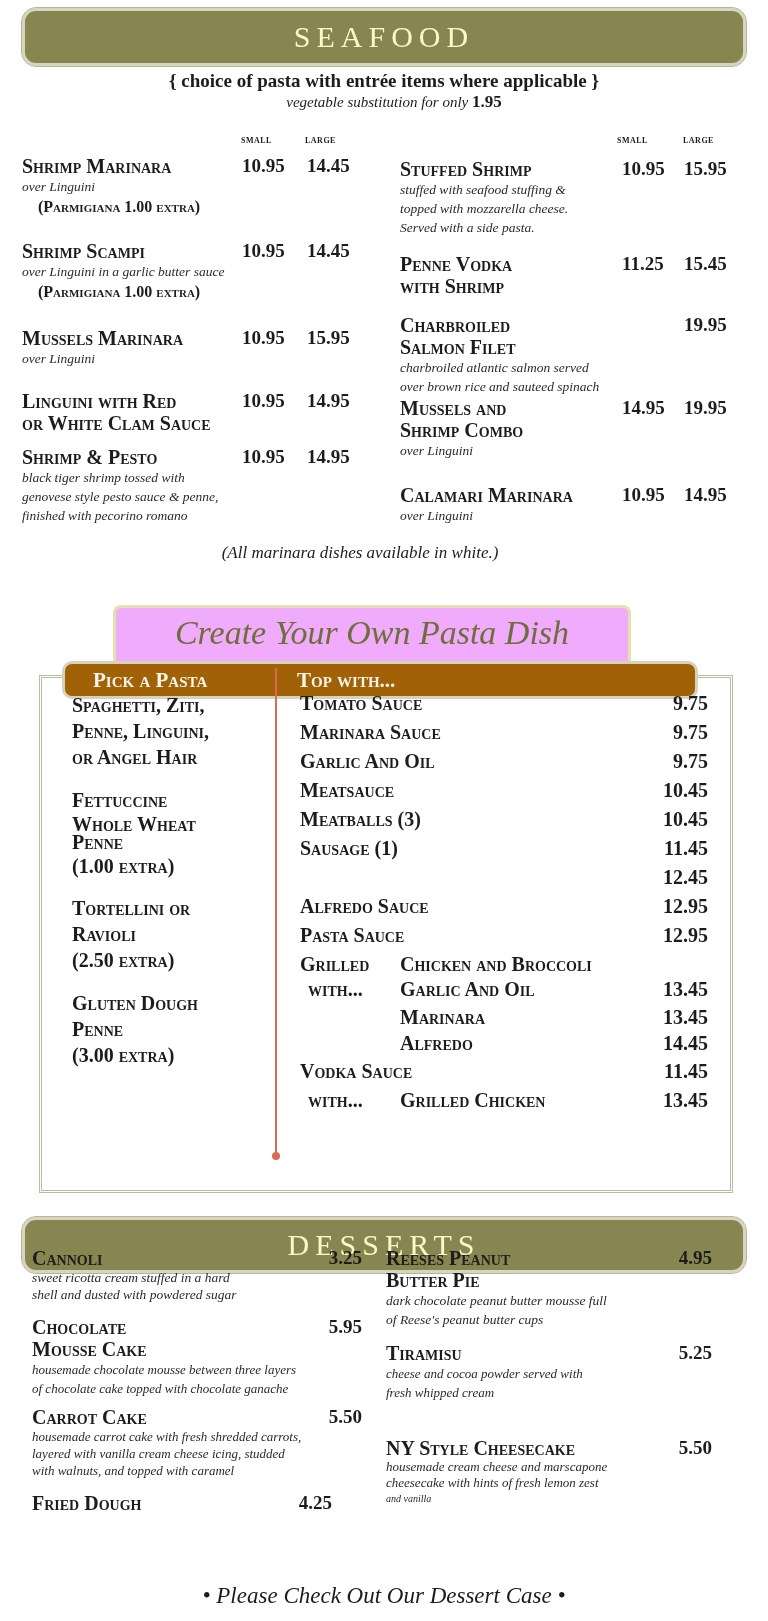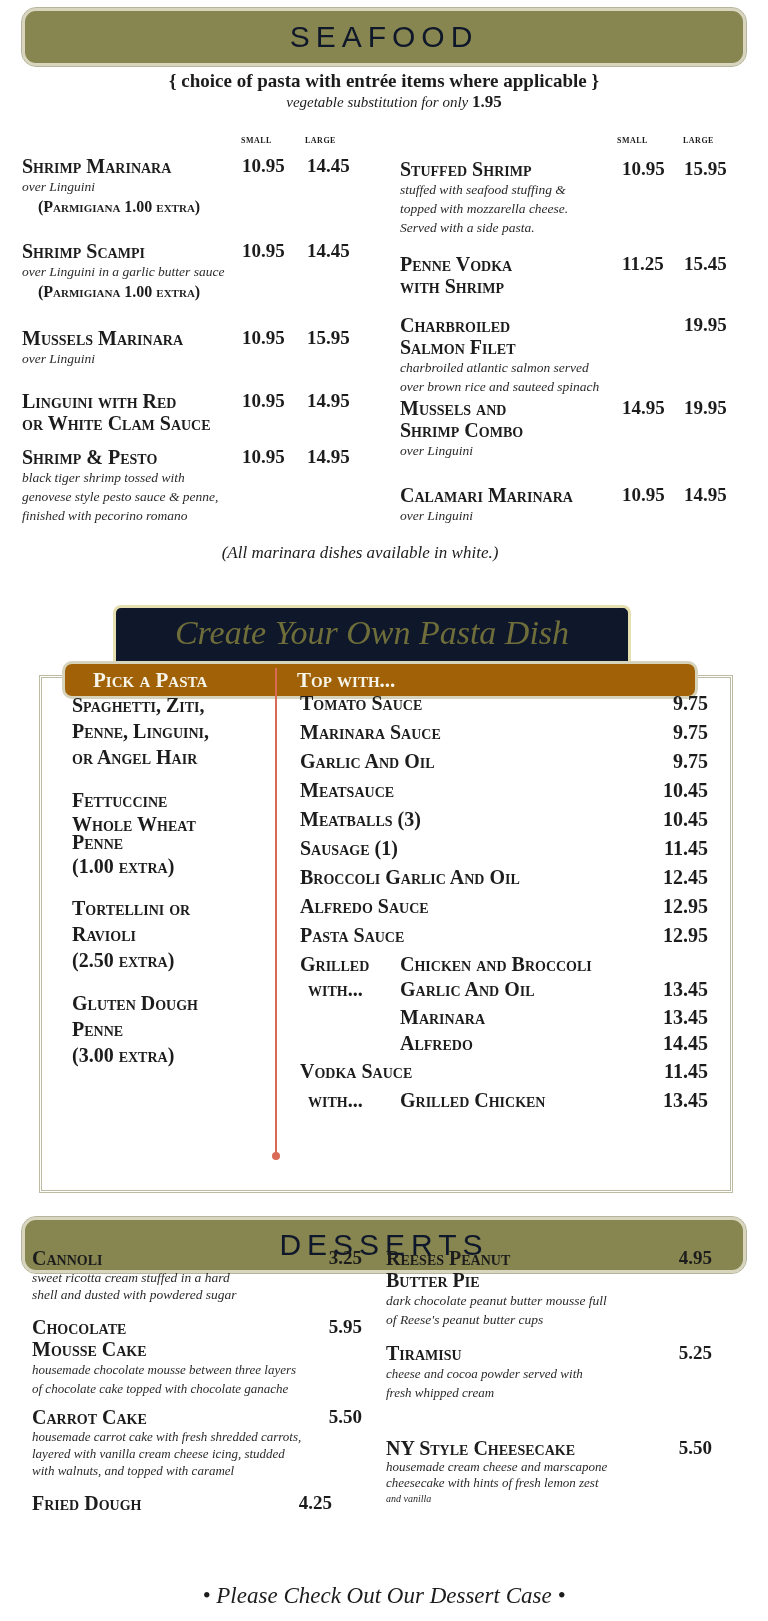--- a/index.html
+++ b/index.html
@@ -5,22 +5,22 @@
   * { box-sizing: border-box; margin: 0; padding: 0; }
   html, body { width: 768px; height: 1621px; background: #ffffff; overflow: hidden; }
   body { position: relative; font-family: "Liberation Serif", "DejaVu Serif", serif; color: #1c1c1c; }
 
   .banner {
     position: absolute; left: 22px; width: 724px;
     background: #878650;
     border: 3px solid #d8d5bf;
     outline: 1px solid #b6b49a;
     border-radius: 14px;
-    color: #0f172a;
-    font-family: Liberation Sans, sans-serif;
+    color: #fef9c3;
+    font-family: Liberation Serif, serif;
     font-weight: normal;
     text-align: center;
     letter-spacing: 6px;
   }
   .banner-seafood { top: 8px; height: 58px; font-size: 30px; line-height: 52px; }
   .banner-desserts { top: 1217px; height: 56px; font-size: 30px; line-height: 50px; }
 
   .subtitle { position: absolute; left: 0; width: 768px; text-align: center; }
   .subtitle .main { font-size: 19px; font-weight: bold; top: 0; }
   .subtitle .sub { font-size: 15px; font-style: italic; margin-left: 20px; }
@@ -34,21 +34,21 @@
   .item .desc { font-style: italic; font-size: 13.5px; line-height: 19px; display: block; color: #2a2a2a; }
   .item .extra { font-variant: small-caps; font-weight: bold; font-size: 16px; line-height: 22px; display: block; padding-left: 16px; }
 
   .note { position: absolute; left: 0; width: 720px; text-align: center; font-style: italic; font-size: 17px; }
 
   
   .cyo-title-box {
     position: absolute; left: 113px; top: 605px; width: 518px; height: 58px;
     border: 3px solid #e6e0b0; border-bottom: none; border-radius: 8px 8px 0 0;
     text-align: center; color: #6f6e3a; font-style: italic; font-size: 34px; line-height: 50px;
-    background: #0f172a;
+    background: #f0abfc;
   }
   .cyo-frame {
     position: absolute; left: 39px; top: 675px; width: 694px; height: 518px;
     border: 3px double #bdbba2;
   }
   .cyo-header {
     position: absolute; left: 62px; top: 661px; width: 636px; height: 38px;
     background: #a16207; border: 3px solid #d6d3bc; border-radius: 10px;
     color: #f7f5ea; font-variant: small-caps; font-weight: bold; font-size: 21px; line-height: 32px;
   }
@@ -211,21 +211,20 @@
   </div>
 <div class="top-row" style="top:806px;">
     <span class="lbl">Meatballs (3)</span>
     <span class="pr">10.45</span>
   </div>
 <div class="top-row" style="top:835px;">
     <span class="lbl">Sausage (1)</span>
     <span class="pr">11.45</span>
   </div>
 <div class="top-row" style="top:864px;">
-    <span class="lbl">Broccoli Garlic And Oil</span>
     <span class="pr">12.45</span>
   </div>
 <div class="top-row" style="top:893px;">
     <span class="lbl">Alfredo Sauce</span>
     <span class="pr">12.95</span>
   </div>
 <div class="top-row" style="top:922px;">
     <span class="lbl">Pasta Sauce</span>
     <span class="pr">12.95</span>
   </div>

